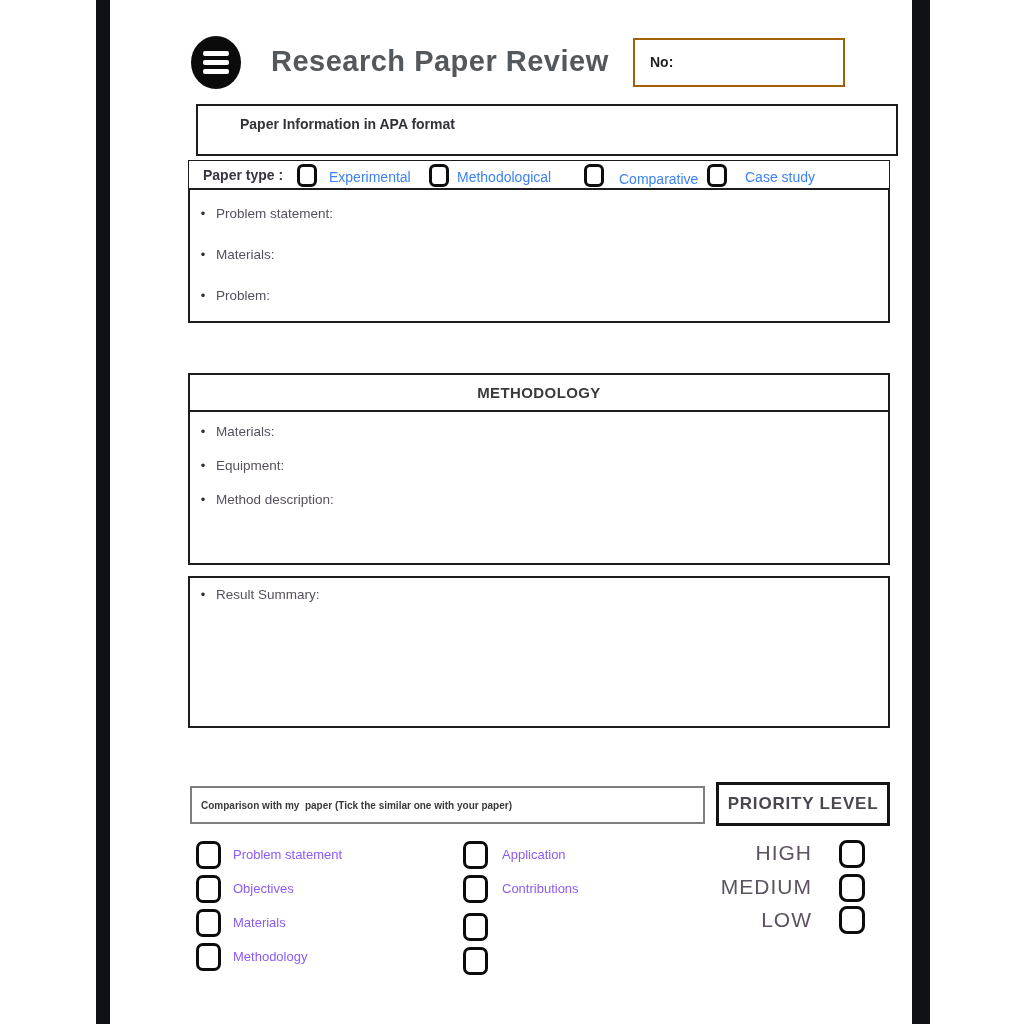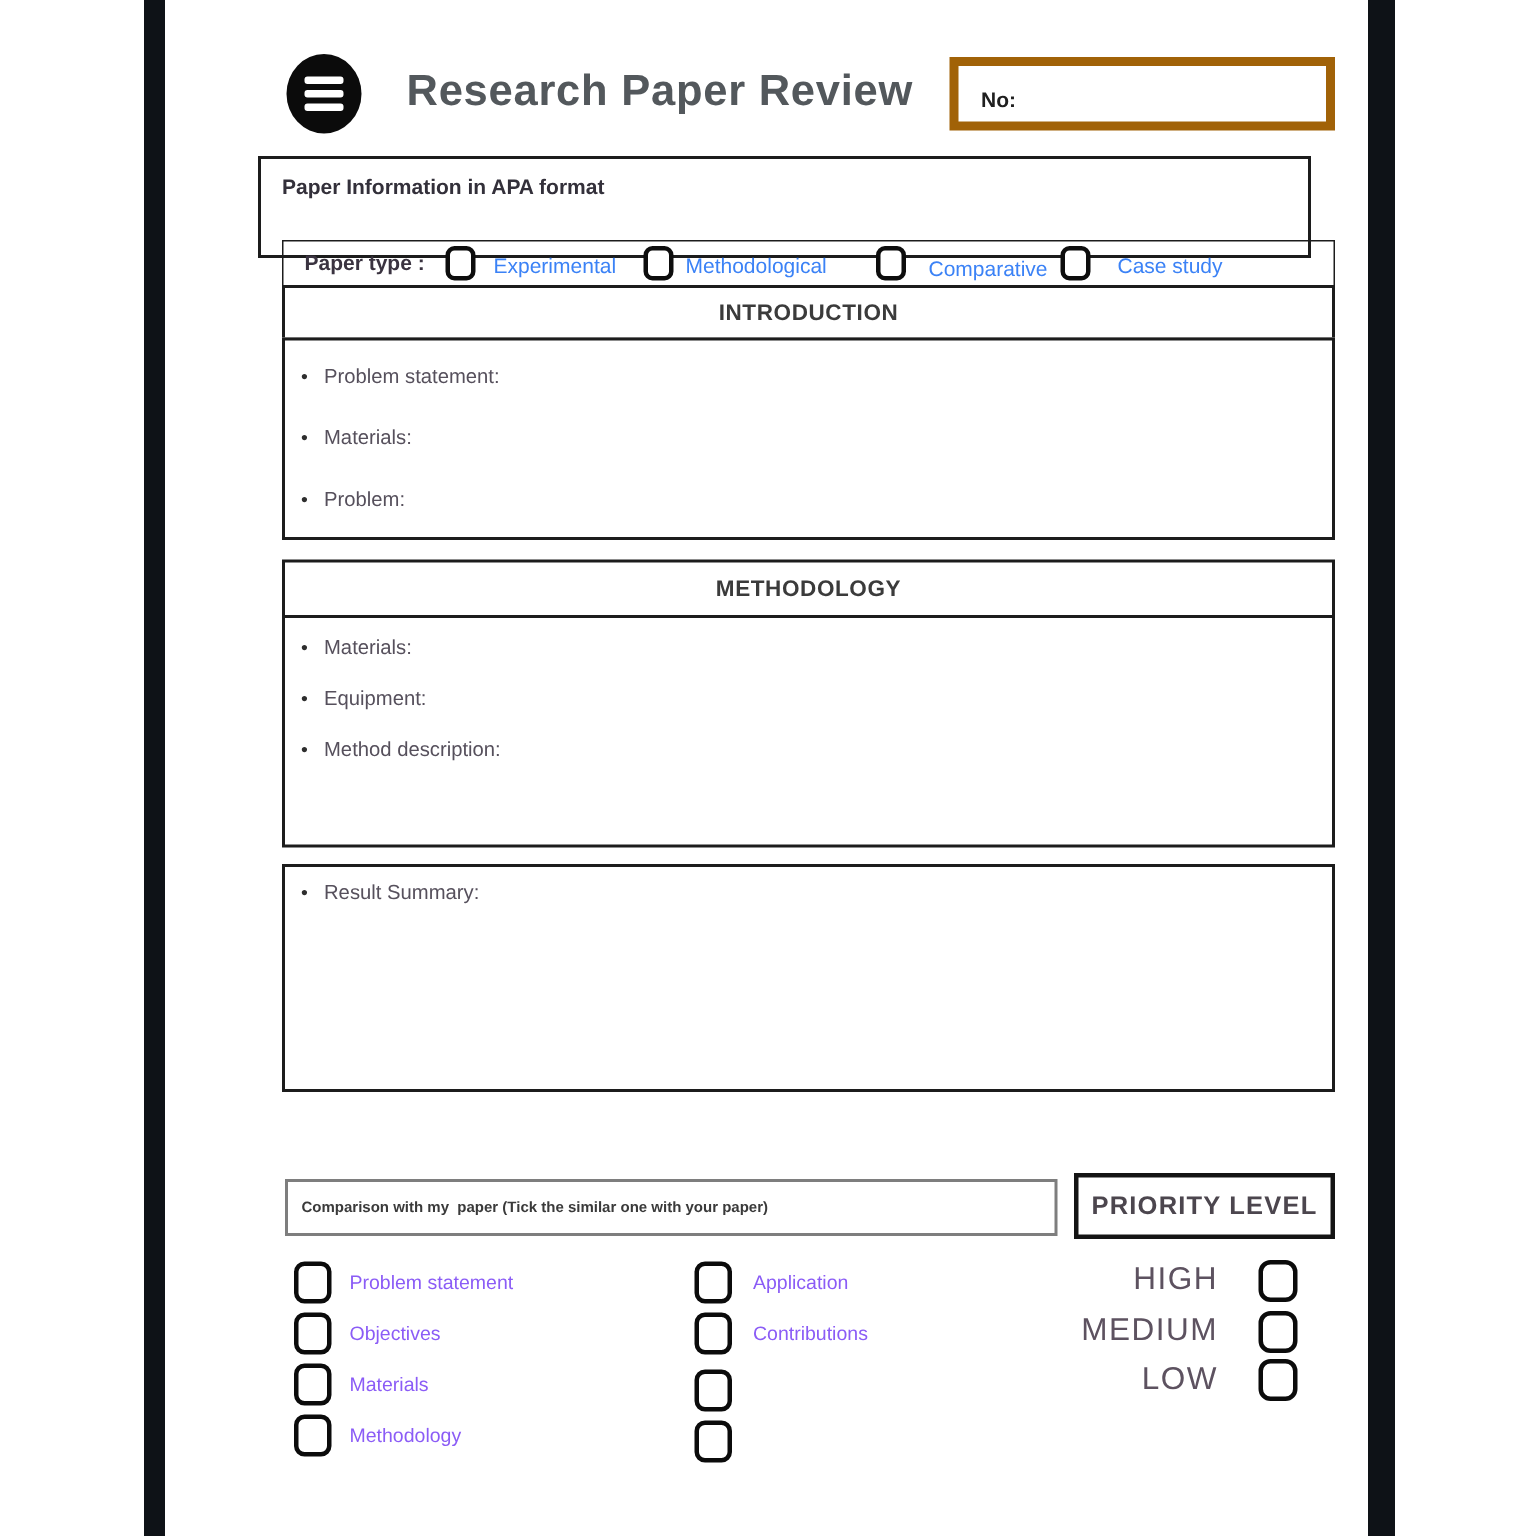--- a/index.html
+++ b/index.html
@@ -11,25 +11,25 @@
   #left-bar { left:96px; width:14px; }
   #right-bar { left:912px; width:18px; }
 
   
   #menu-circle { left:191px; top:36px; width:50px; height:53px; background:#0b0b0b;
     border-radius:50%; display:flex; flex-direction:column; justify-content:center;
     align-items:center; gap:4px; }
   #menu-circle span { display:block; width:26px; height:5px; background:#ffffff; border-radius:2px; }
   #page-title { left:271px; top:45px; font-size:29px; font-weight:bold;
     letter-spacing:0.5px; color:#53585c; }
-  #no-box { left:633px; top:38px; width:257px; height:49px; border:6px solid #a16207; }
+  #no-box { left:633px; top:38px; width:212px; height:49px; border:2px solid #a16207; }
   #no-label { margin:14px 0 0 15px; font-size:14px; font-weight:bold; color:#1f1f1f; }
 
   
-  #info-box { left:172px; top:104px; width:702px; height:68px; border:2px solid #1c1c1c; }
+  #info-box { left:196px; top:104px; width:702px; height:52px; border:2px solid #1c1c1c;padding-left:28px; }
   #info-label { margin:10px 0 0 14px; font-size:14px; font-weight:bold; color:#33303a; }
   #type-row { left:188px; top:160px; width:702px; height:31px; border:1.5px solid #1c1c1c; }
   #type-label { position:absolute; left:14px; top:6px; font-size:14px; font-weight:bold; color:#3a3340; }
   .type-check { position:absolute; top:3px; width:20px; height:23px;
     border:3px solid #0d0d0d; border-radius:6px; background:#fff; }
   .type-opt-label { position:absolute; top:8px; font-size:14px; color:#3b82f6; }
 
   
   .section { left:188px; width:702px; }
   .sec-header { border:2px solid #1c1c1c; background:#fff; text-align:center;
@@ -93,21 +93,20 @@
   <div class="type-opt-label" style="left:140px">Experimental</div>
   <div class="type-check" style="left:240px"></div>
   <div class="type-opt-label" style="left:268px">Methodological</div>
   <div class="type-check" style="left:395px"></div>
   <div class="type-opt-label" style="left:430px; top:10px">Comparative</div>
   <div class="type-check" style="left:518px"></div>
   <div class="type-opt-label" style="left:556px">Case study</div>
 </div>
 
 <div class="abs section" id="sec-0">
-  <div class="sec-header">INTRODUCTION</div>
   <div class="sec-body">
     <div class="bullet-row">
       <span class="bullet-dot">•</span>
       <span>Problem statement:</span>
     </div>
     <div class="bullet-row">
       <span class="bullet-dot">•</span>
       <span>Materials:</span>
     </div>
     <div class="bullet-row">

